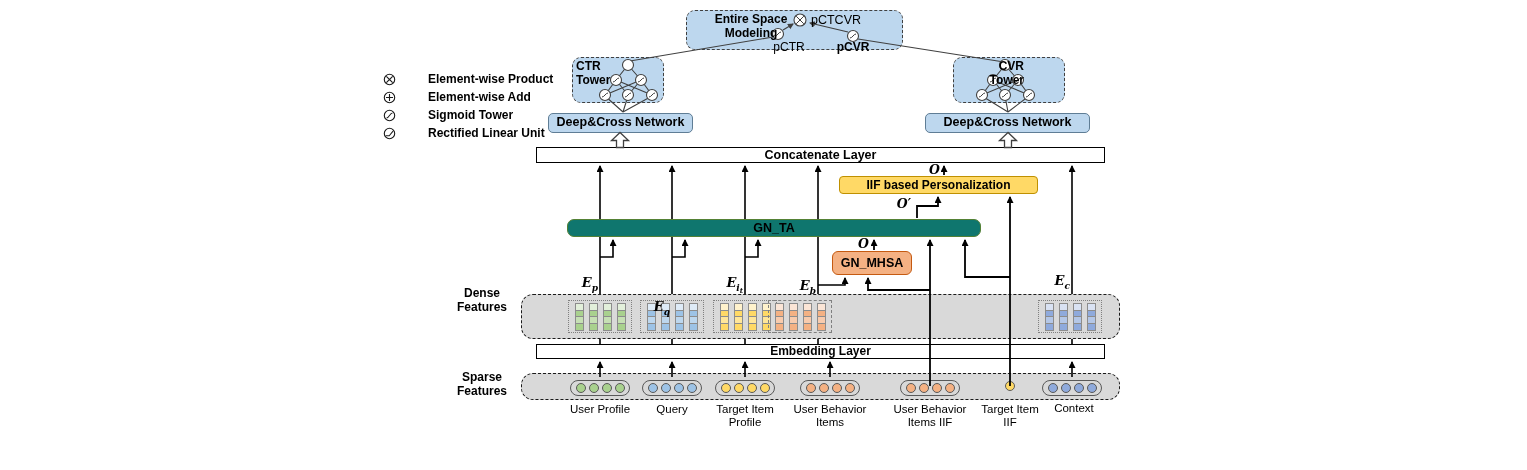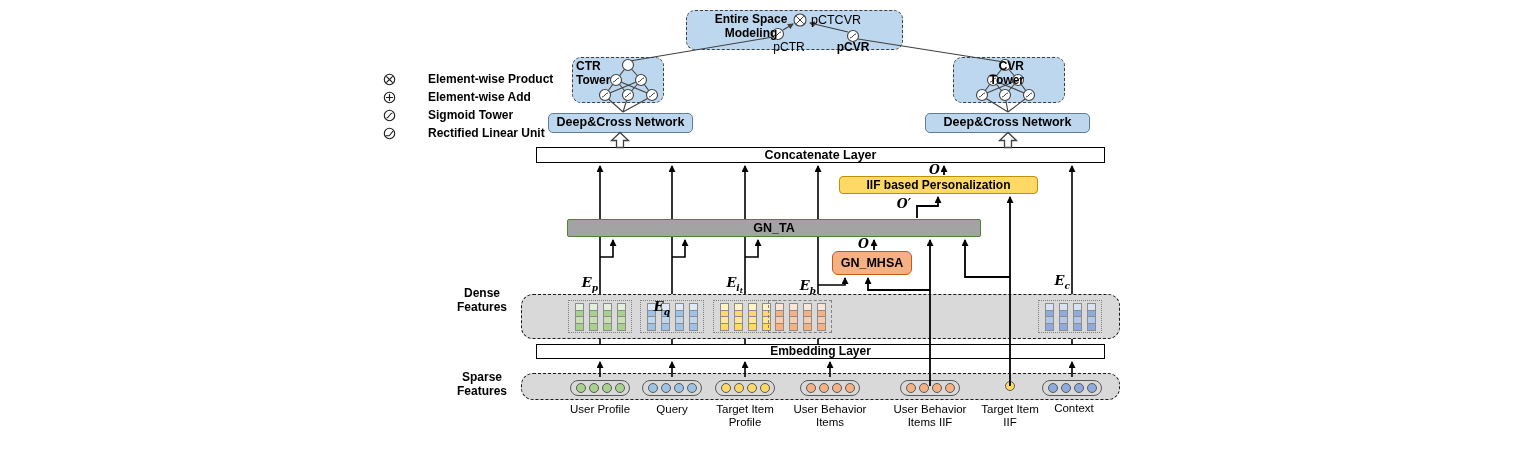--- a/index.html
+++ b/index.html
@@ -71,21 +71,21 @@
   </div>
 
   <div class="box wbox" style="left:536px;top:147px;width:569px;height:16px;line-height:14px;">
     <span>Concatenate Layer</span>
   </div>
 
   <div class="box" style="left:839px;top:176px;width:199px;height:18px;background:#FFD966;border:1.3px solid #BF9000;border-radius:4px;font-weight:bold;font-size:12px;text-align:center;line-height:16px;">
     <span>IIF based Personalization</span>
   </div>
 
-  <div class="box" style="left:567px;top:219px;width:414px;height:18px;background:#a3a3a3;border:1.3px solid #538135;border-radius:2px;font-weight:bold;font-size:12.5px;text-align:center;line-height:16px;">
+  <div class="box" style="left:567px;top:219px;width:414px;height:18px;background:#0f766e;border:1.3px solid #538135;border-radius:7px;font-weight:bold;font-size:12.5px;text-align:center;line-height:16px;">
     <span>GN_TA</span>
   </div>
 
   <div class="box" style="left:832px;top:251px;width:80px;height:24px;background:#F4B183;border:1.3px solid #C55A11;border-radius:6px;font-weight:bold;font-size:12.5px;text-align:center;line-height:22px;">
     <span>GN_MHSA</span>
   </div>
 
   <div class="box gray-dash" style="left:521px;top:294px;width:599px;height:45px;"></div>
   <div class="dgroup" style="left:568px;">
     <div class="dcol g"></div>

